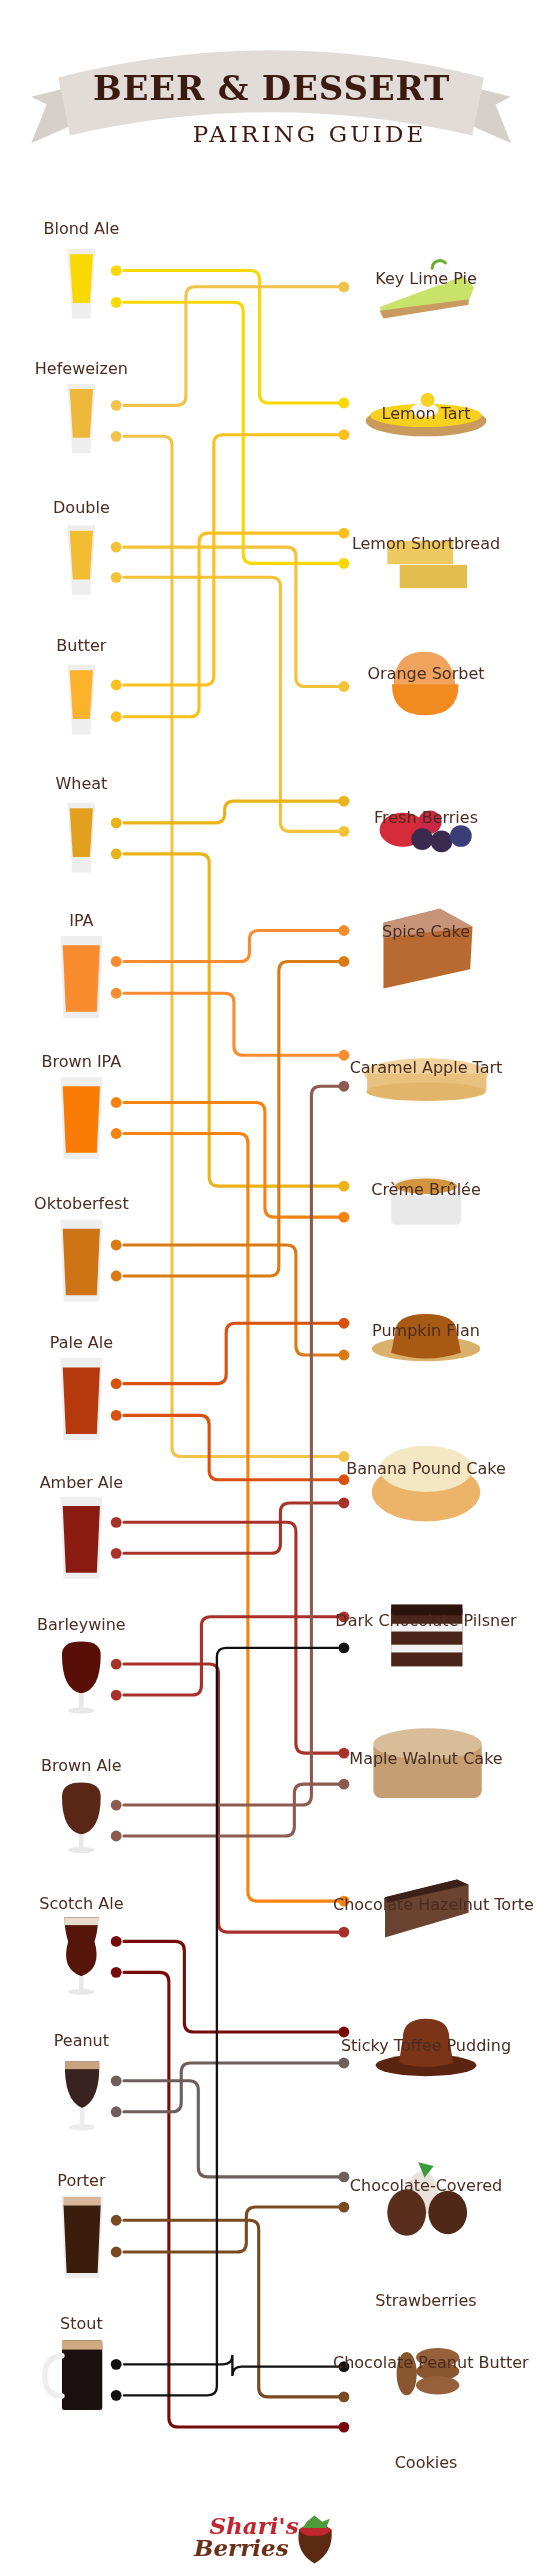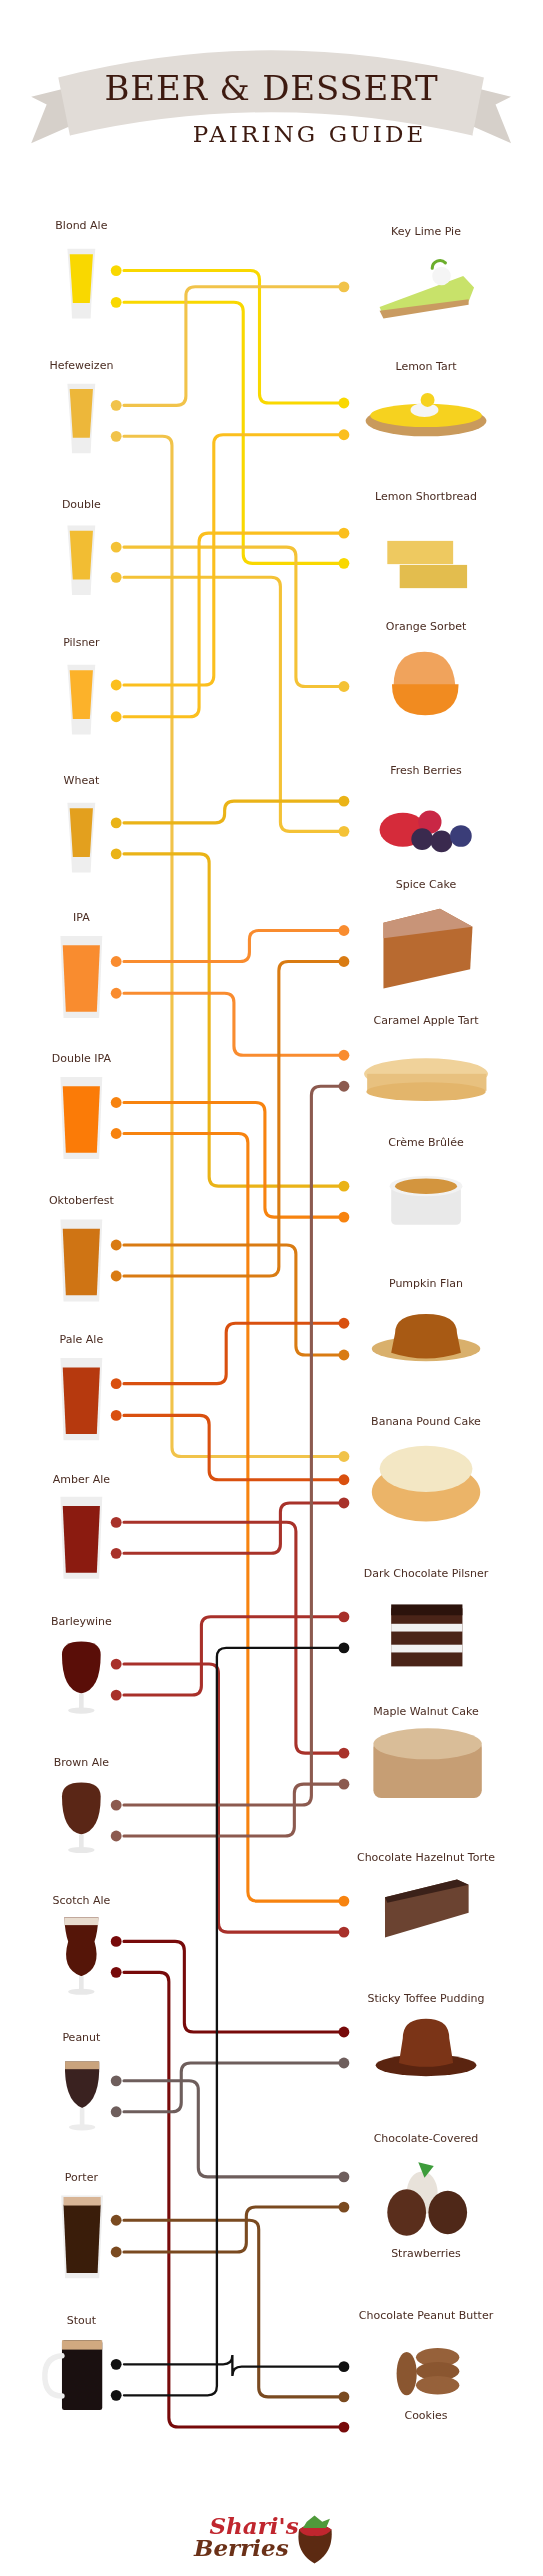--- a/index.html
+++ b/index.html
@@ -1,23 +1,23 @@
 <!DOCTYPE html>
 <html style="font-size:12.4px"><head>
 <meta charset="utf-8">
 <style>
   html,body{margin:0;padding:0;background:#fff;}
   body{width:543px;height:2576px;position:relative;overflow:hidden;font-family:"DejaVu Sans",sans-serif;color:#4a2c22;}
   .banner{position:absolute;left:0;top:0;width:543px;height:178px;}
-  .title-main{position:absolute;left:0;width:543px;top:68px;text-align:center;font-family:"DejaVu Serif",serif;font-weight:normal;font-size:34px;letter-spacing:0.8px;color:#3d1a10;}
+  .title-main{position:absolute;left:0;width:543px;top:68px;text-align:center;font-family:"DejaVu Serif",serif;font-weight:bold;font-size:34px;letter-spacing:0.8px;color:#3d1a10;}
   .title-sub{position:absolute;left:0;width:543px;top:121px;text-align:center;font-family:"DejaVu Serif",serif;font-size:23px;letter-spacing:3.1px;color:#3d1a10;padding-left:38px;}
   svg.lines{position:absolute;left:0;top:0;}
-  .label{position:absolute;font-size:11px;color:#4a2c22;text-align:center;white-space:nowrap;}
+  .label{position:absolute;font-size:16px;color:#4a2c22;text-align:center;white-space:nowrap;}
   .beer-label{width:124px;left:19.4px;}
-  .dessert-label{width:186px;left:333px;}
+  .dessert-label{width:186px;left:333px;margin-top:44px;}
   .footer-logo{position:absolute;left:194px;top:2512px;width:155px;height:54px;}
   .logo-text1{position:absolute;left:15.5px;top:0;font-family:"DejaVu Serif",serif;font-style:italic;font-weight:bold;font-size:23px;color:#c0262e;}
   .logo-text2{position:absolute;left:0;top:22px;font-family:"DejaVu Serif",serif;font-style:italic;font-weight:bold;font-size:23px;color:#6b3118;}
 </style>
 </head>
 <body>
 
 <div class="banner">
   <svg width="543" height="178" viewBox="0 0 701 230">
     <polygon points="40,185 60,135 40,125 100,110 120,150" fill="#d6d0ca"></polygon>
@@ -304,24 +304,24 @@
         <ellipse cx="565" cy="3042" rx="28" ry="12" fill="#96613a"></ellipse>
         <ellipse cx="565" cy="3060" rx="28" ry="12" fill="#8a5630"></ellipse>
         <ellipse cx="565" cy="3078" rx="28" ry="12" fill="#96613a"></ellipse>
       </g>
   </g>
 </svg>
 
 <div class="label beer-label" style="top:219px">Blond Ale</div>
 <div class="label beer-label" style="top:359px">Hefeweizen</div>
 <div class="label beer-label" style="top:498px">Double</div>
-<div class="label beer-label" style="top:636px">Pilsner</div>
+<div class="label beer-label" style="top:636px">Butter</div>
 <div class="label beer-label" style="top:774px">Wheat</div>
 <div class="label beer-label" style="top:911px">IPA</div>
-<div class="label beer-label" style="top:1052px">Double IPA</div>
+<div class="label beer-label" style="top:1052px">Brown IPA</div>
 <div class="label beer-label" style="top:1194px">Oktoberfest</div>
 <div class="label beer-label" style="top:1333px">Pale Ale</div>
 <div class="label beer-label" style="top:1473px">Amber Ale</div>
 <div class="label beer-label" style="top:1615px">Barleywine</div>
 <div class="label beer-label" style="top:1756px">Brown Ale</div>
 <div class="label beer-label" style="top:1894px">Scotch Ale</div>
 <div class="label beer-label" style="top:2031px">Peanut</div>
 <div class="label beer-label" style="top:2171px">Porter</div>
 <div class="label beer-label" style="top:2314px">Stout</div>
 

